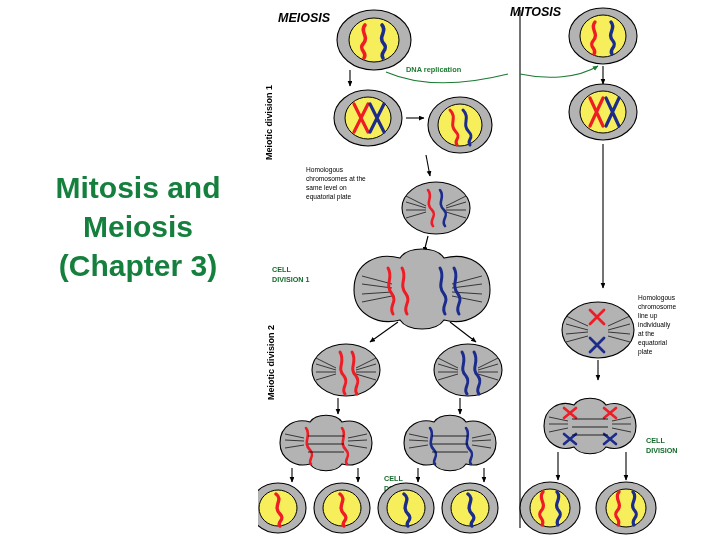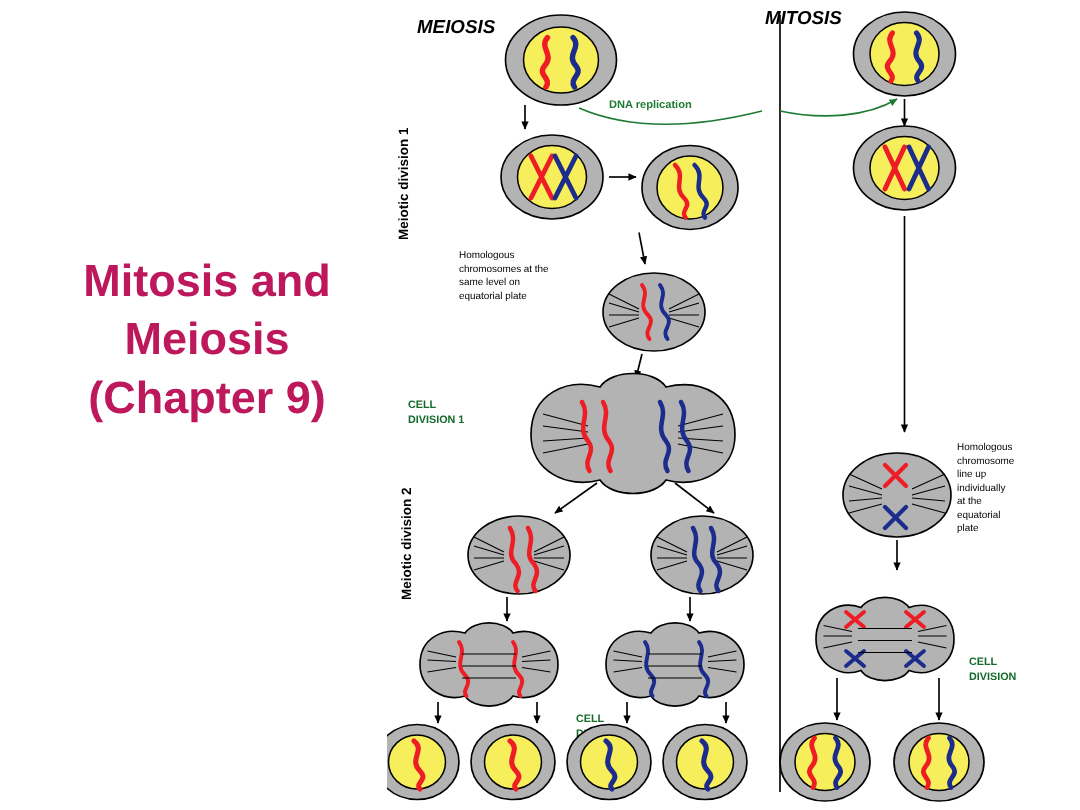--- a/index.html
+++ b/index.html
@@ -18,21 +18,21 @@
   
   #title-block {
     position: absolute;
     left: 18px;
     top: 168px;
     width: 240px;
     text-align: center;
     font-size: 30px;
     font-weight: bold;
     line-height: 1.30;
-    color: #be185d;
+    color: #15803d;
     font-family: "Liberation Sans", sans-serif;
   }
   
   #diagram {
     position: absolute;
     left: 258px;
     top: 0px;
     width: 462px;
     height: 540px;
   }
@@ -70,21 +70,21 @@
   }
 </style>
 </head>
 <body>
 
 <div id="page">
 
   <div id="title-block">
     <div>Mitosis and</div>
     <div>Meiosis</div>
-    <div>(Chapter 9)</div>
+    <div>(Chapter 3)</div>
   </div>
 
   <div id="diagram">
     <svg width="462" height="540" viewBox="0 0 462 540" xmlns="http://www.w3.org/2000/svg">
       <defs>
         <marker id="arrowhead" markerWidth="6" markerHeight="6" refX="4.6" refY="2.2" orient="auto">
           <path d="M0,0 L5,2.2 L0,4.4 z" fill="#000"></path>
         </marker>
         <marker id="arrowheadG" markerWidth="6" markerHeight="6" refX="4.6" refY="2.2" orient="auto">
           <path d="M0,0 L5,2.2 L0,4.4 z" fill="#1d7a32"></path>

